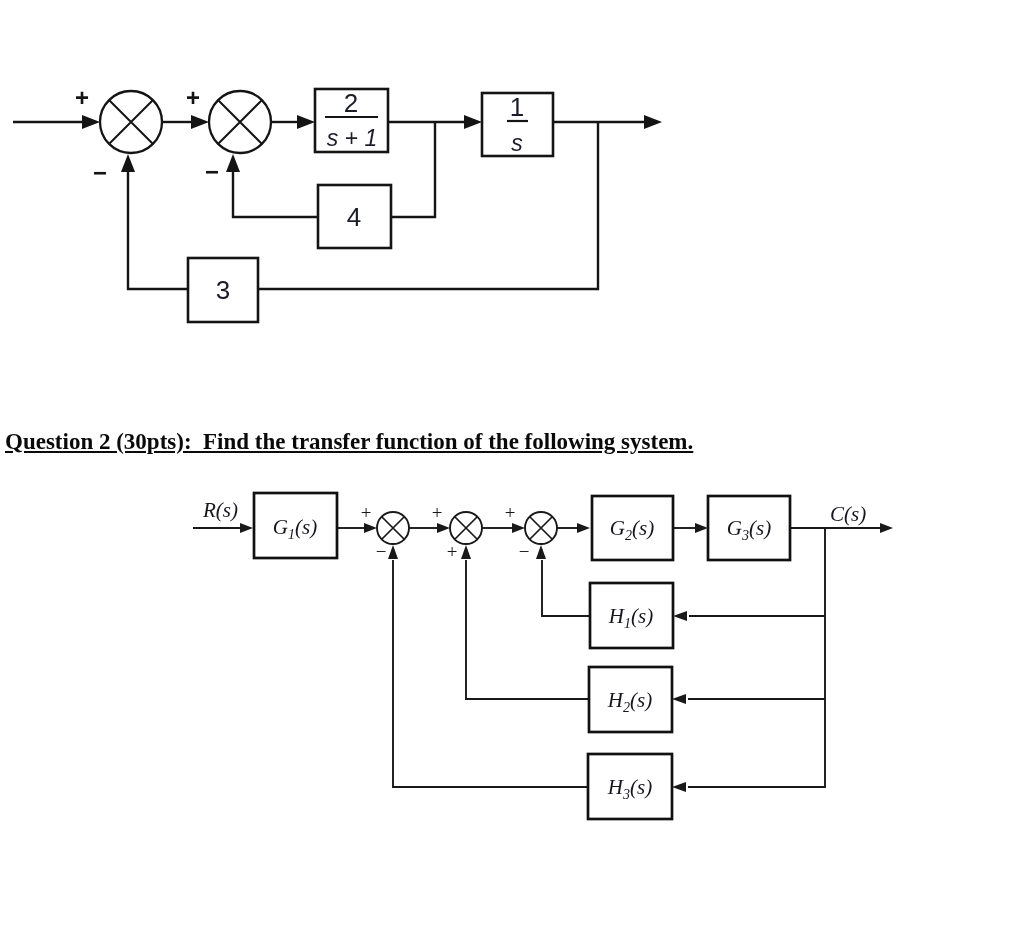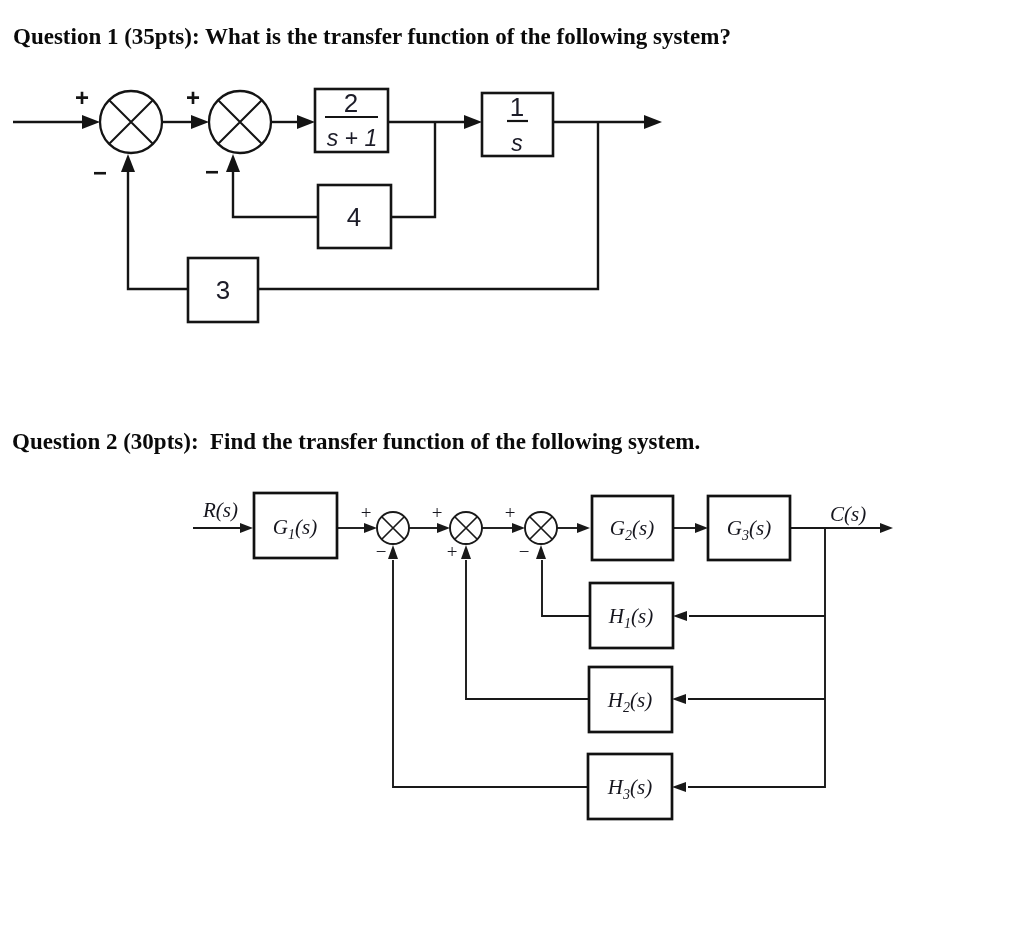--- a/index.html
+++ b/index.html
@@ -1,21 +1,21 @@
 <!DOCTYPE html>
 <html><head>
 <meta charset="utf-8">
 <style>
   html,body{margin:0;padding:0;background:#fff;}
   .page{position:relative;width:1024px;height:942px;background:#ffffff;overflow:hidden;
         font-family:"Liberation Serif",serif;}
   .qtitle{position:absolute;margin:0;font-family:"Liberation Serif",serif;
           font-weight:bold;font-size:23px;color:#0a0a0a;white-space:pre;line-height:1.1;}
   #q1-title{left:13px;top:24px;}
-  #q2-title{left:12px;top:429px;}
+  #q2-title{left:5px;top:429px;text-decoration:underline;}
   svg.diag{position:absolute;overflow:visible;}
   
   .wire1{stroke:#141414;stroke-width:2.4px;fill:none;}
   .xline1{stroke:#141414;stroke-width:2px;fill:none;}
   .circ1{fill:#ffffff;stroke:#141414;stroke-width:2.3px;}
   .blk1{fill:#ffffff;stroke:#141414;stroke-width:2.6px;}
   .ah1{fill:#141414;stroke:none;}
   .t-num{font-family:"Liberation Sans",sans-serif;font-size:26px;fill:#1c1c28;}
   .t-den{font-family:"Liberation Sans",sans-serif;font-size:23px;font-style:italic;fill:#1c1c28;}
   .fbar{stroke:#141414;stroke-width:2.2px;}
@@ -28,21 +28,20 @@
   .ah2{fill:#191919;stroke:none;}
   .lbl2{font-family:"Liberation Serif",serif;font-style:italic;font-size:21px;fill:#16161e;}
   .lbl2 .sub{font-size:14px;}
   .sign2{font-family:"Liberation Serif",serif;font-size:19px;fill:#16161e;}
 </style>
 </head>
 <body>
 
 <div class="page">
 
-  <h1 class="qtitle" id="q1-title">Question 1 (35pts): What is the transfer function of the following system?</h1>
 
   <svg class="diag" style="left:0;top:75px" width="700" height="260" viewBox="0 75 700 260">
 
     <g>
       <path class="wire1" d="M13,122 H84"></path>
       <path class="wire1" d="M163,122 H194"></path>
       <path class="wire1" d="M271,122 H300"></path>
       <path class="wire1" d="M388,122 H467"></path>
       <path class="wire1" d="M553,122 H647"></path>
       <path class="wire1" d="M435,122 V217 H391"></path>

